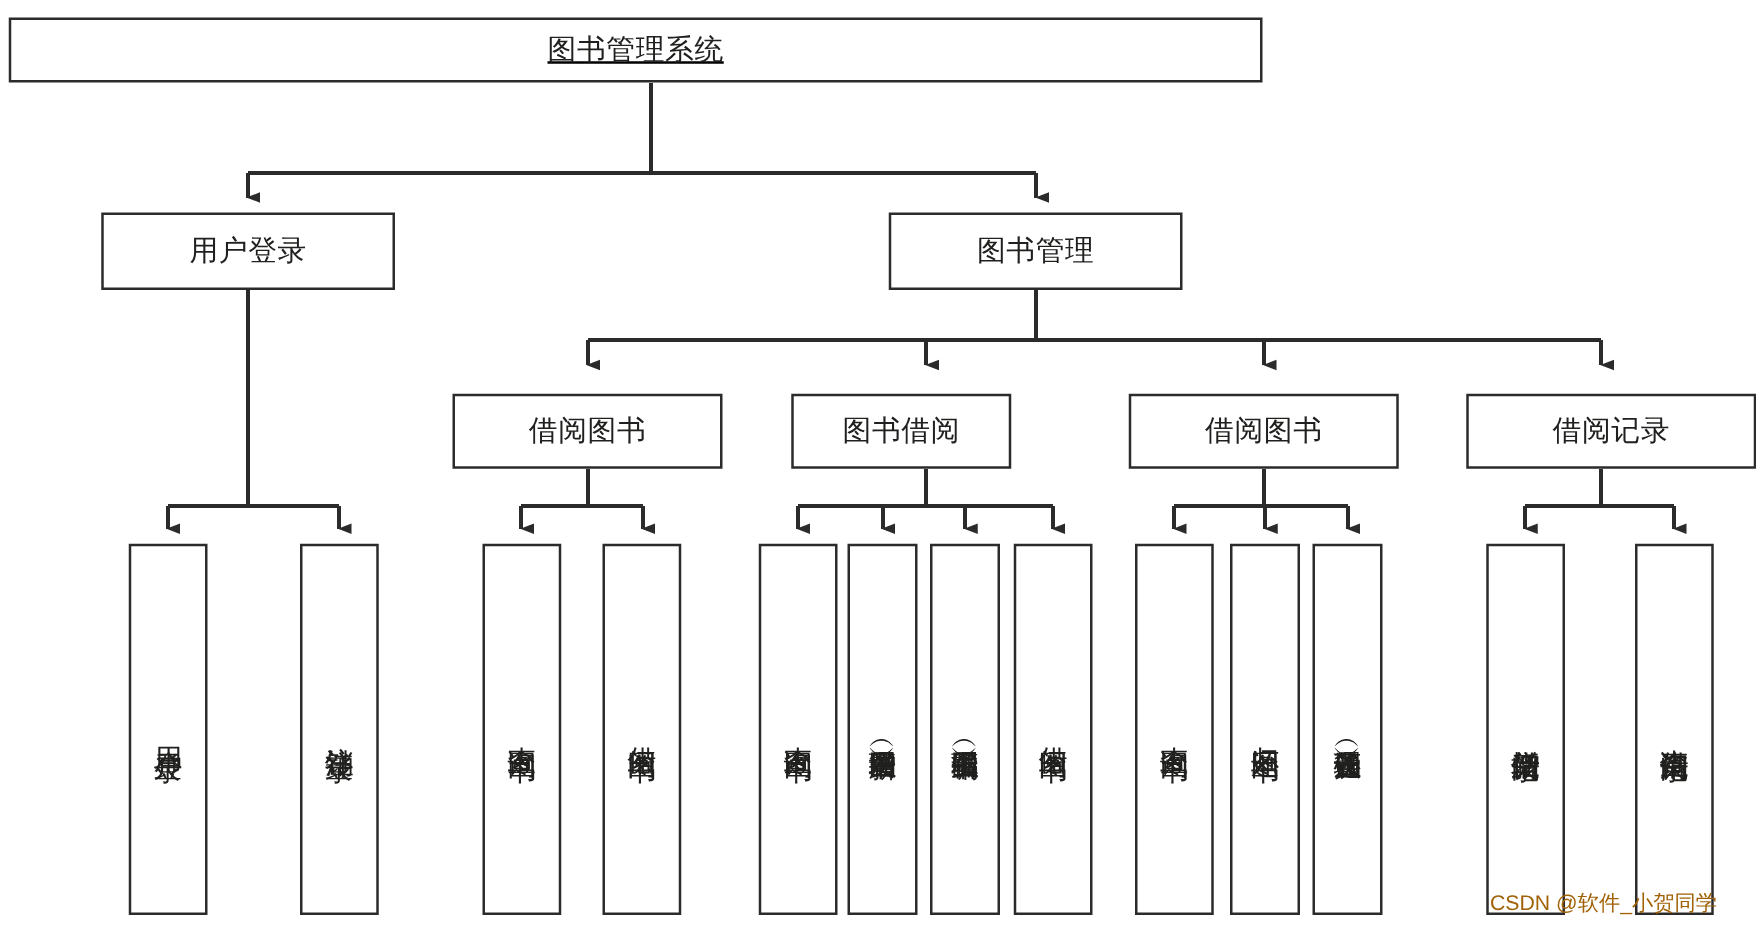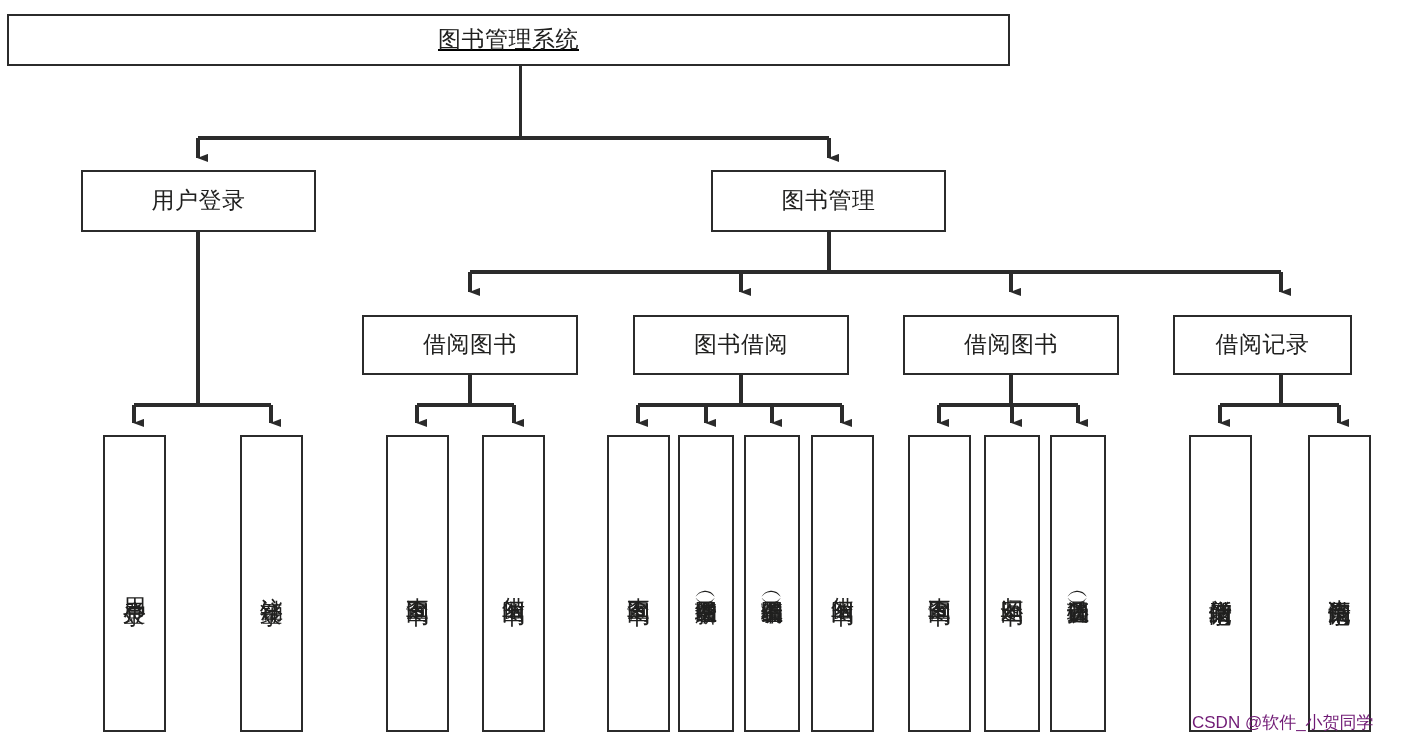--- a/index.html
+++ b/index.html
@@ -40,21 +40,21 @@
     text-orientation:upright;
     font-size:23px;
     letter-spacing:2.5px;
     line-height:1;
   }
 
   .watermark{
     position:absolute;
     left:1192px;top:711px;
     font-size:17px;
-    color:#701a75;
+    color:#a16207;
     font-family:"Liberation Sans","DejaVu Sans",sans-serif;
     white-space:nowrap;
     pointer-events:none;
   }
 </style>
 </head>
 <body>
 
 <svg id="diagram" viewBox="0 0 1405 747" xmlns="http://www.w3.org/2000/svg">
   <defs>
@@ -116,29 +116,29 @@
 </div>
 
 <div class="node-box node-h" style="left:711px;top:170px;width:235px;height:62px;justify-content:center;">
   <span class="node-label">图书管理</span>
 </div>
 
 <div class="node-box node-h" style="left:362px;top:315px;width:216px;height:60px;">
   <span class="node-label">借阅图书</span>
 </div>
 
-<div class="node-box node-h" style="left:633px;top:315px;width:216px;height:60px;">
+<div class="node-box node-h" style="left:633px;top:315px;width:176px;height:60px;">
   <span class="node-label">图书借阅</span>
 </div>
 
 <div class="node-box node-h" style="left:903px;top:315px;width:216px;height:60px;">
   <span class="node-label">借阅图书</span>
 </div>
 
-<div class="node-box node-h" style="left:1173px;top:315px;width:179px;height:60px;">
+<div class="node-box node-h" style="left:1173px;top:315px;width:232px;height:60px;">
   <span class="node-label">借阅记录</span>
 </div>
 
 <div class="node-box node-v" style="left:103px;top:435px;width:63px;height:297px;">
   <span class="node-label">用户登录</span>
 </div>
 
 <div class="node-box node-v" style="left:240px;top:435px;width:63px;height:297px;">
   <span class="node-label">注销登录</span>
 </div>

